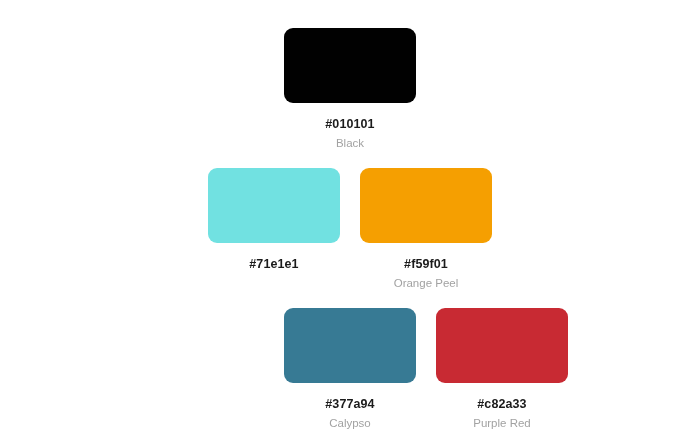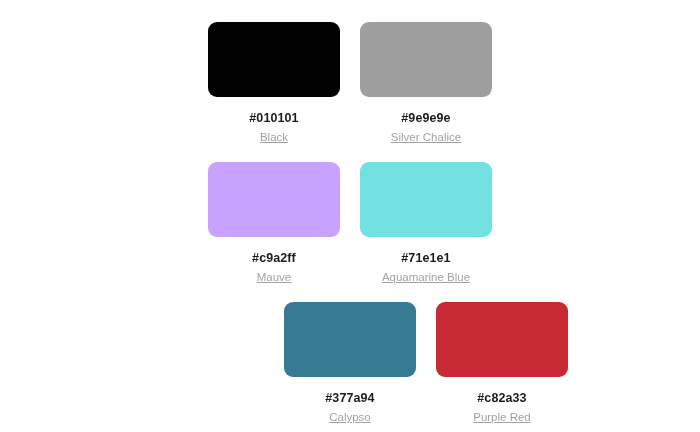--- a/index.html
+++ b/index.html
@@ -23,21 +23,21 @@
     width: 700px;
     height: 432px;
     box-sizing: border-box;
   }
 
   .palette-row {
     display: flex;
     justify-content: center;
     height: 140px;
   }
-  .palette-row.row-1 { padding-top: 22px; }
+  .palette-row.row-1 { padding-top: 28px; }
   .palette-row.row-2 { padding-top: 0px; }
   .palette-row.row-3 { padding-top: 0px; }
 
   .swatch-cell {
     width: 152px;
     height: 140px;
     display: flex;
     flex-direction: column;
     align-items: center;
     box-sizing: border-box;
@@ -68,54 +68,47 @@
   }
 
   .swatch-name {
     margin-top: 5px;
     font-size: 11.5px;
     font-weight: normal;
     color: #a2a2a2;
     line-height: 14px;
     text-align: center;
     white-space: nowrap;
-    text-decoration: underline;
   }
 
   .spacer-cell {
     width: 152px;
     height: 140px;
   }
 </style>
 </head>
 <body>
 
 <div id="palette-grid">
     <div class="palette-row row-1">
       <div class="swatch-cell">
         <div class="swatch-chip" style="background: rgb(1, 1, 1);"></div>
         <div class="swatch-hex">#010101</div>
         <div class="swatch-name">Black</div>
       </div>
-      <div class="swatch-cell">
-        <div class="swatch-chip" style="background: rgb(158, 158, 158);"></div>
-        <div class="swatch-hex">#9e9e9e</div>
-        <div class="swatch-name">Silver Chalice</div>
-      </div>
     </div>
     <div class="palette-row row-2">
       <div class="swatch-cell">
-        <div class="swatch-chip" style="background: rgb(201, 162, 255);"></div>
-        <div class="swatch-hex">#c9a2ff</div>
-        <div class="swatch-name">Mauve</div>
+        <div class="swatch-chip" style="background: rgb(113, 225, 225);"></div>
+        <div class="swatch-hex">#71e1e1</div>
       </div>
       <div class="swatch-cell">
-        <div class="swatch-chip" style="background: rgb(113, 225, 225);"></div>
-        <div class="swatch-hex">#71e1e1</div>
-        <div class="swatch-name">Aquamarine Blue</div>
+        <div class="swatch-chip" style="background: rgb(245, 159, 1);"></div>
+        <div class="swatch-hex">#f59f01</div>
+        <div class="swatch-name">Orange Peel</div>
       </div>
     </div>
     <div class="palette-row row-3">
       <div class="spacer-cell"></div>
       <div class="swatch-cell">
         <div class="swatch-chip" style="background: rgb(55, 122, 148);"></div>
         <div class="swatch-hex">#377a94</div>
         <div class="swatch-name">Calypso</div>
       </div>
       <div class="swatch-cell">

